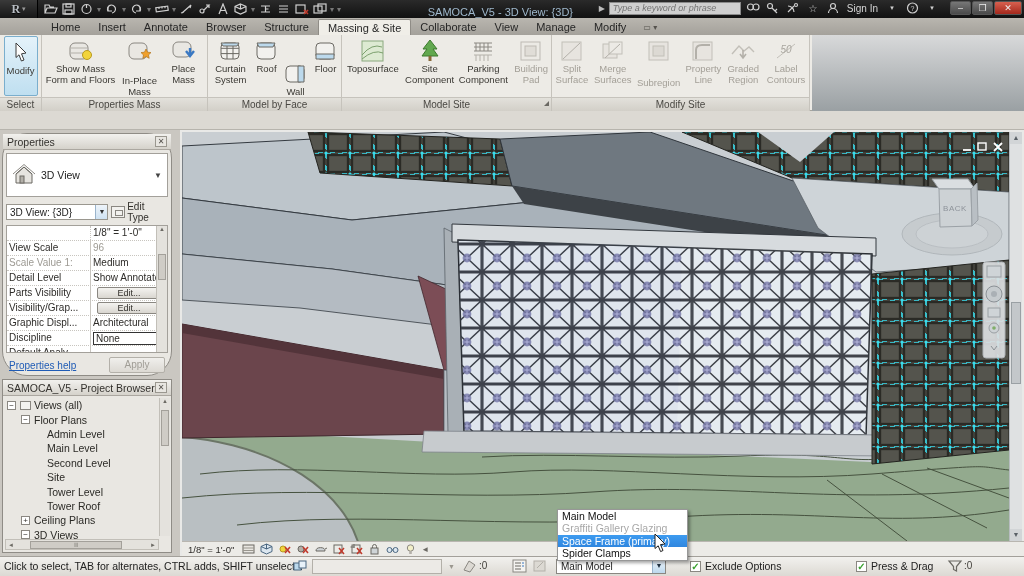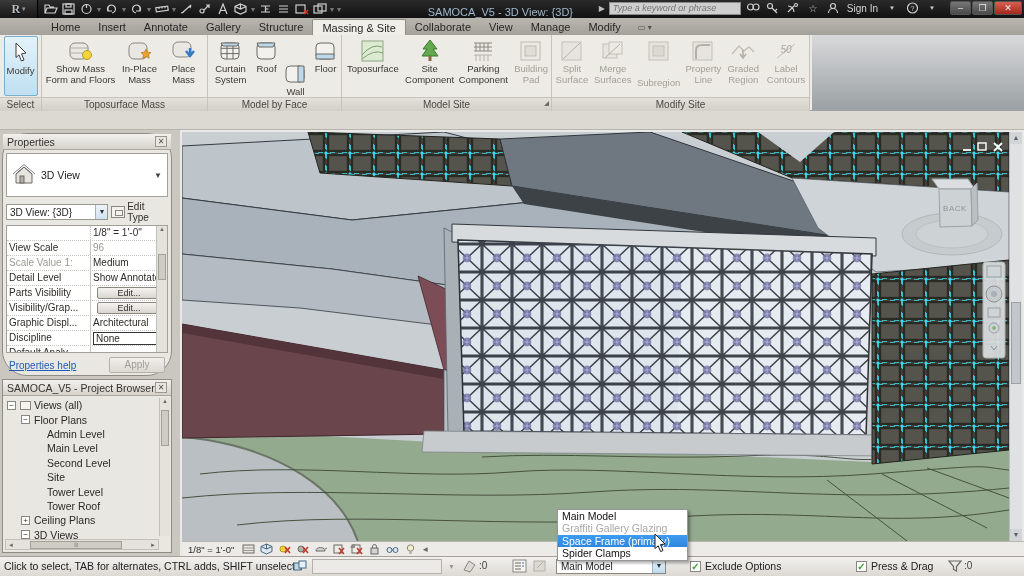--- a/index.html
+++ b/index.html
@@ -265,21 +265,21 @@
         <div class="winbtn">❐</div>
         <div class="winbtn close">✕</div>
       </div>
     </div>
   </div>
 
   <div class="tabrow">
     <div class="tab">Home</div>
     <div class="tab">Insert</div>
     <div class="tab">Annotate</div>
-    <div class="tab">Gallery</div>
+    <div class="tab">Browser</div>
     <div class="tab">Structure</div>
     <div class="tab active">Massing &amp; Site</div>
     <div class="tab">Collaborate</div>
     <div class="tab">View</div>
     <div class="tab">Manage</div>
     <div class="tab">Modify</div>
     <div class="ribtoggle">▭ ▾</div>
   </div>
 
   <div class="ribbon">
@@ -305,42 +305,42 @@
           <span class="ric">
               <svg width="26" height="24">
                 <rect x="2" y="4" width="18" height="16" rx="5" fill="#e9e7e2" stroke="#8a8781"></rect>
                 <path d="M3,9 H19 M3,14 H19" stroke="#b3b0a9" fill="none"></path>
                 <circle cx="19" cy="16" r="4.5" fill="#f2d43c" stroke="#b89a20"></circle>
               </svg>
             </span>
           <span class="lbl">Show Mass
 Form and Floors</span>
         </div>
-        <div class="rbtn" style="width:46px;">
+        <div class="rbtn" style="width:46px;justify-content:space-between;">
           <span class="ric">
               <svg width="26" height="24">
                 <rect x="2" y="4" width="18" height="16" rx="5" fill="#e9e7e2" stroke="#8a8781"></rect>
                 <path d="M19,10 l1.6,3.2 3.4,0.4 -2.5,2.3 0.7,3.4 -3.2,-1.7 -3.2,1.7 0.7,-3.4 -2.5,-2.3 3.4,-0.4 Z" fill="#f0a02c" stroke="#a86a10" stroke-width="0.6"></path>
               </svg>
             </span>
           <span class="lbl">In-Place
 Mass</span>
         </div>
         <div class="rbtn" style="width:42px;">
           <span class="ric">
               <svg width="26" height="24">
                 <rect x="2" y="3" width="18" height="15" rx="5" fill="#e9e7e2" stroke="#8a8781"></rect>
                 <path d="M19,9 v7 m-4,-4 l4,5 4,-5" fill="none" stroke="#3a78c2" stroke-width="2.4"></path>
               </svg>
             </span>
           <span class="lbl">Place
 Mass</span>
         </div>
       </div>
-      <div class="plabel">Toposurface Mass</div>
+      <div class="plabel">Properties Mass</div>
     </div>
 
     <div class="panel" style="left:208px;width:134px;">
       <div class="btns">
         <div class="rbtn" style="width:44px;">
           <span class="ric">
               <svg width="24" height="22">
                 <rect x="2" y="3" width="18" height="16" rx="4" fill="#f2f1ee" stroke="#6b6963"></rect>
                 <path d="M8,3 V19 M14,3 V19 M2,8.3 H20 M2,13.6 H20" stroke="#6b6963" fill="none"></path>
                 <path d="M2,3 H20 l-2,3 H4 Z" fill="#bcd9ec" stroke="#6b6963"></path>

